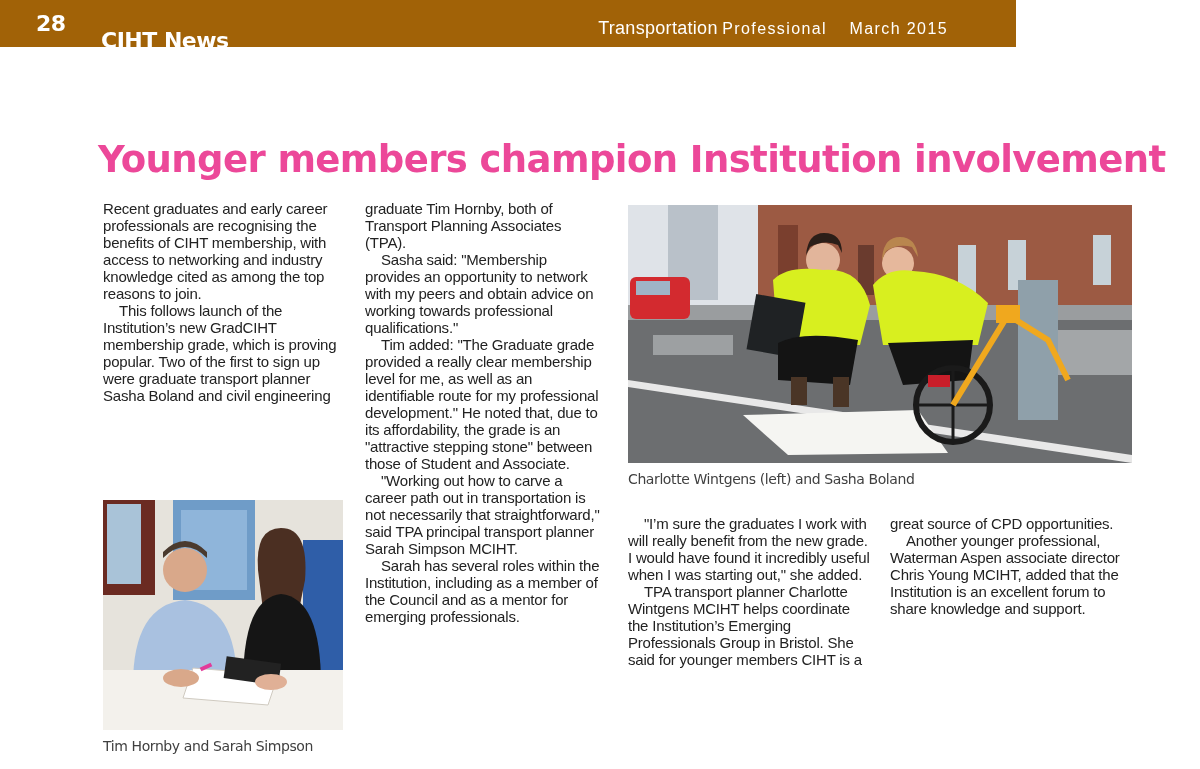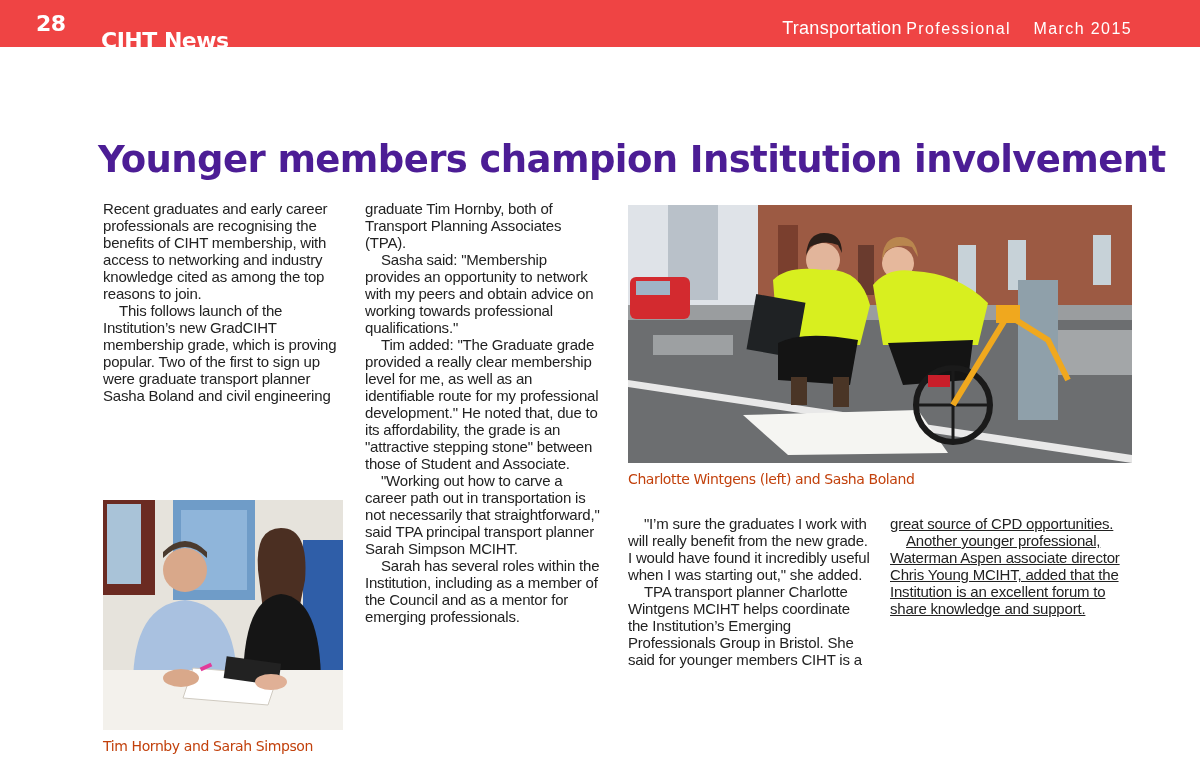--- a/index.html
+++ b/index.html
@@ -2,65 +2,65 @@
 <html><head>
   <meta charset="utf-8">
   <style>
     html, body { margin: 0; padding: 0; }
     body {
       width: 1200px; height: 769px; overflow: hidden;
       background: #ffffff; position: relative;
       font-family: "Liberation Sans", sans-serif; color: #1a1a1a;
     }
     .topbar {
-      position: absolute; left: 0; top: 0; width: 1200px; height: 47px;
-      background: #ef4444; color: #ffffff;
+      position: absolute; left: 0; top: 0; width: 1016px; height: 47px;
+      background: #a16207; color: #ffffff;
     }
     .topbar .pageno {
       position: absolute; left: 36px; top: 11px; font-size: 22px; font-weight: bold;
       font-family: "DejaVu Sans", sans-serif; letter-spacing: -0.5px;
     }
     .topbar .section {
       position: absolute; left: 101px; top: 28px; font-size: 22px; font-weight: bold;
       font-family: "DejaVu Sans", sans-serif; letter-spacing: -0.5px;
     }
     .topbar .pub {
       position: absolute; right: 68px; top: 18px; font-size: 16px; white-space: nowrap;
       font-family: "Liberation Sans", sans-serif;
     }
     .topbar .pub .strong { font-weight: 400; font-size: 18px; letter-spacing: 0.3px; }
     .topbar .pub .light { letter-spacing: 1.4px; }
     .topbar .pub .date { letter-spacing: 1.4px; margin-left: 18px; margin-top: 44px; }
 
     .headline {
       position: absolute; left: 98px; top: 138px; width: 1040px;
       font-family: "DejaVu Sans", sans-serif; font-weight: bold;
-      font-size: 37px; color: #4c1d95; letter-spacing: -0.6px; white-space: nowrap;
+      font-size: 37px; color: #ec4899; letter-spacing: -0.6px; white-space: nowrap;
     }
 
     .col {
       position: absolute; font-size: 15px; line-height: 17px; color: #222;
       font-family: "Liberation Sans", sans-serif; letter-spacing: -0.2px;
     }
     .col p { margin: 0; }
     .col p.indent { text-indent: 16px; }
     .col1 { left: 103px; top: 200px; width: 240px; }
     .col2 { left: 365px; top: 200px; width: 240px; }
     .col3 { left: 628px; top: 515px; width: 245px; }
-    .col4 { left: 890px; top: 515px; width: 240px; text-decoration: underline; }
+    .col4 { left: 890px; top: 515px; width: 240px; }
     .link { color: #0a9aa7; }
 
     .photo {
       position: absolute; overflow: hidden;
     }
     .photo1 { left: 103px; top: 500px; width: 240px; height: 230px; background: #d9d6cf; }
     .photo2 { left: 628px; top: 205px; width: 504px; height: 258px; background: #6e6e70; }
 
     .caption {
-      position: absolute; font-size: 14px; color: #c2410c;
+      position: absolute; font-size: 14px; color: #404040;
       font-family: "DejaVu Sans", sans-serif; letter-spacing: -0.4px; white-space: nowrap;
     }
     .cap1 { left: 103px; top: 738px; }
     .cap2 { left: 628px; top: 471px; }
   </style>
 </head>
 <body>
 
 <div class="topbar">
   <span class="pageno">28</span>

